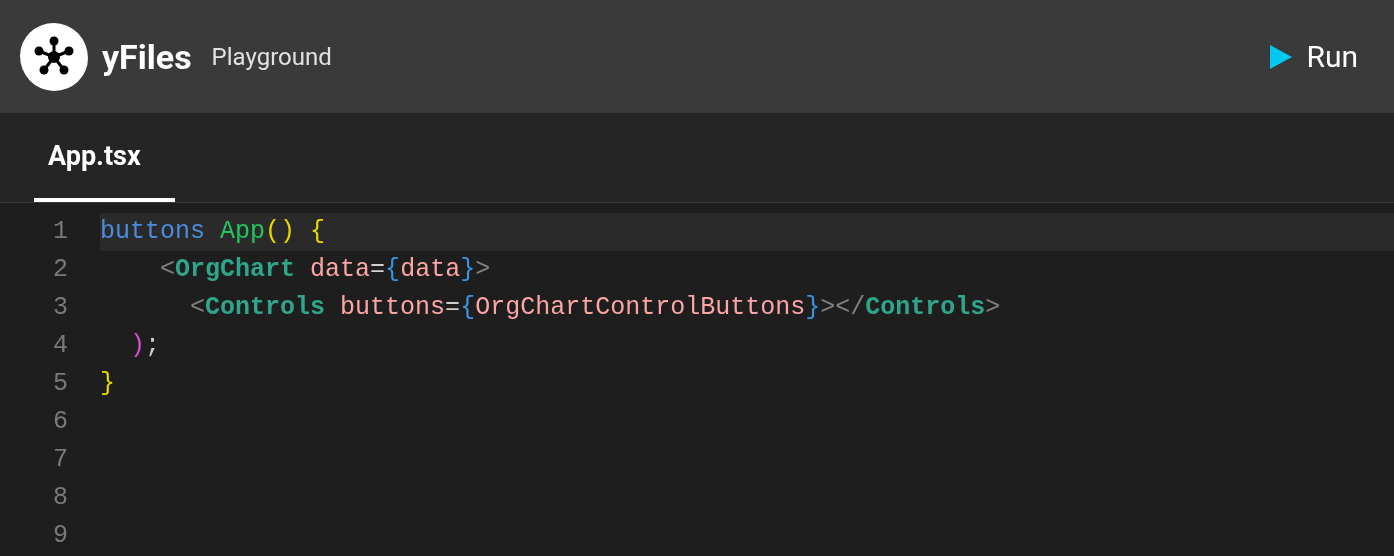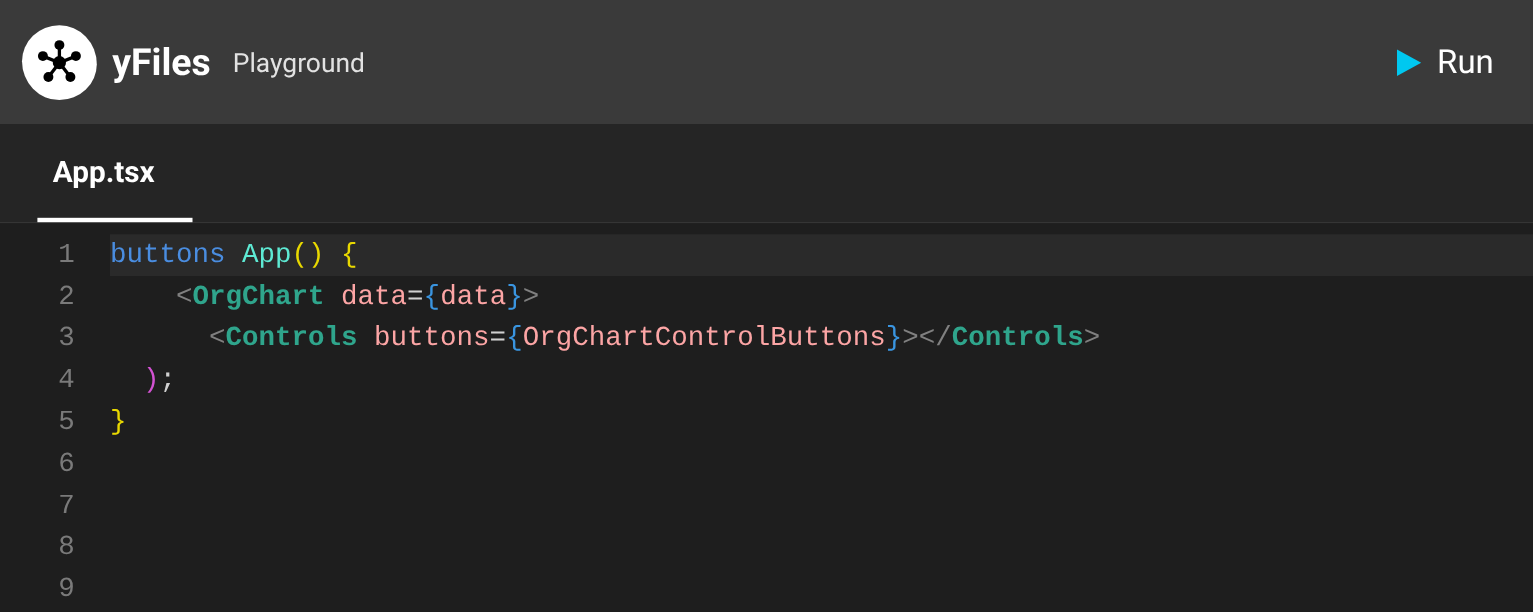--- a/index.html
+++ b/index.html
@@ -100,21 +100,21 @@
       padding-top: 10px;
     }
     .code-line {
       height: 38px;
       white-space: pre;
       position: relative;
     }
     .code-line.hl { background: #2a2a2a; }
     
     .kw { color: #4a8de0; }
-    .fn { color: #5eead4; }
+    .fn { color: #22c55e; }
     .punc { color: #d0d0d0; }
     .brace-y { color: #e8d800; }
     .brace-p { color: #d252d2; }
     .brace-b { color: #3a95e0; }
     .tagb { color: #808080; }
     .tagn { color: #2fa58c; font-weight: bold; }
     .attr { color: #fca5a5; }
   </style>
 </head>
 <body>

